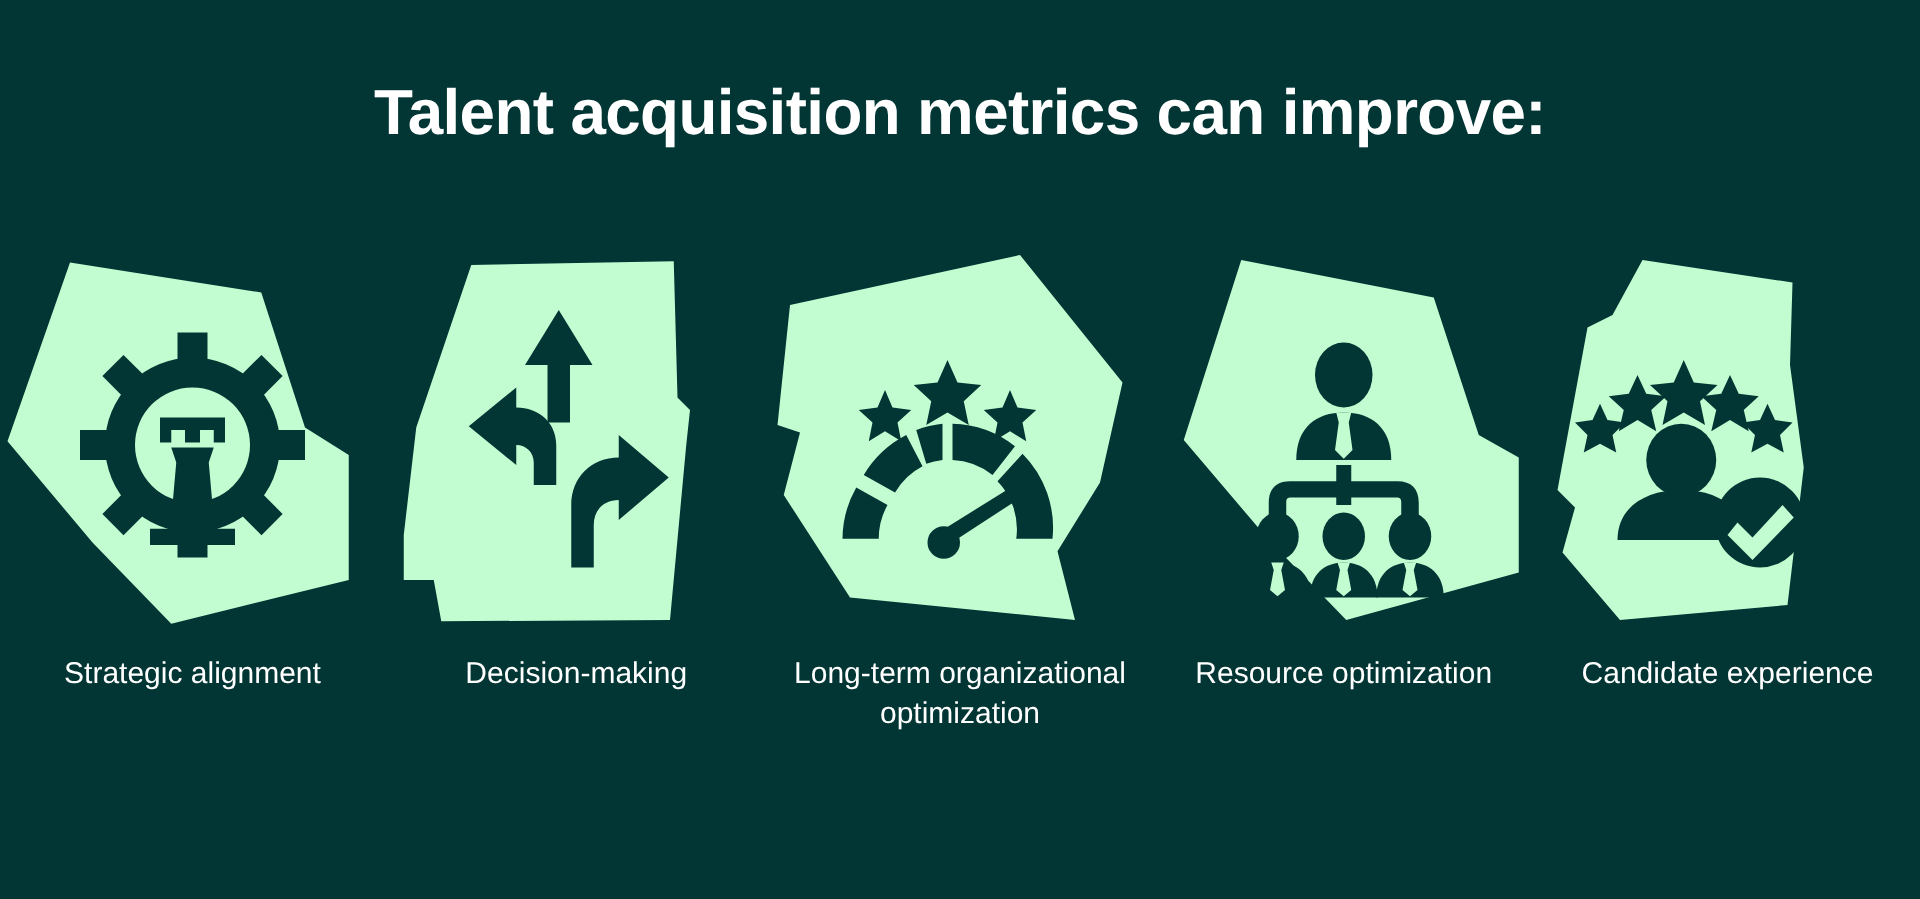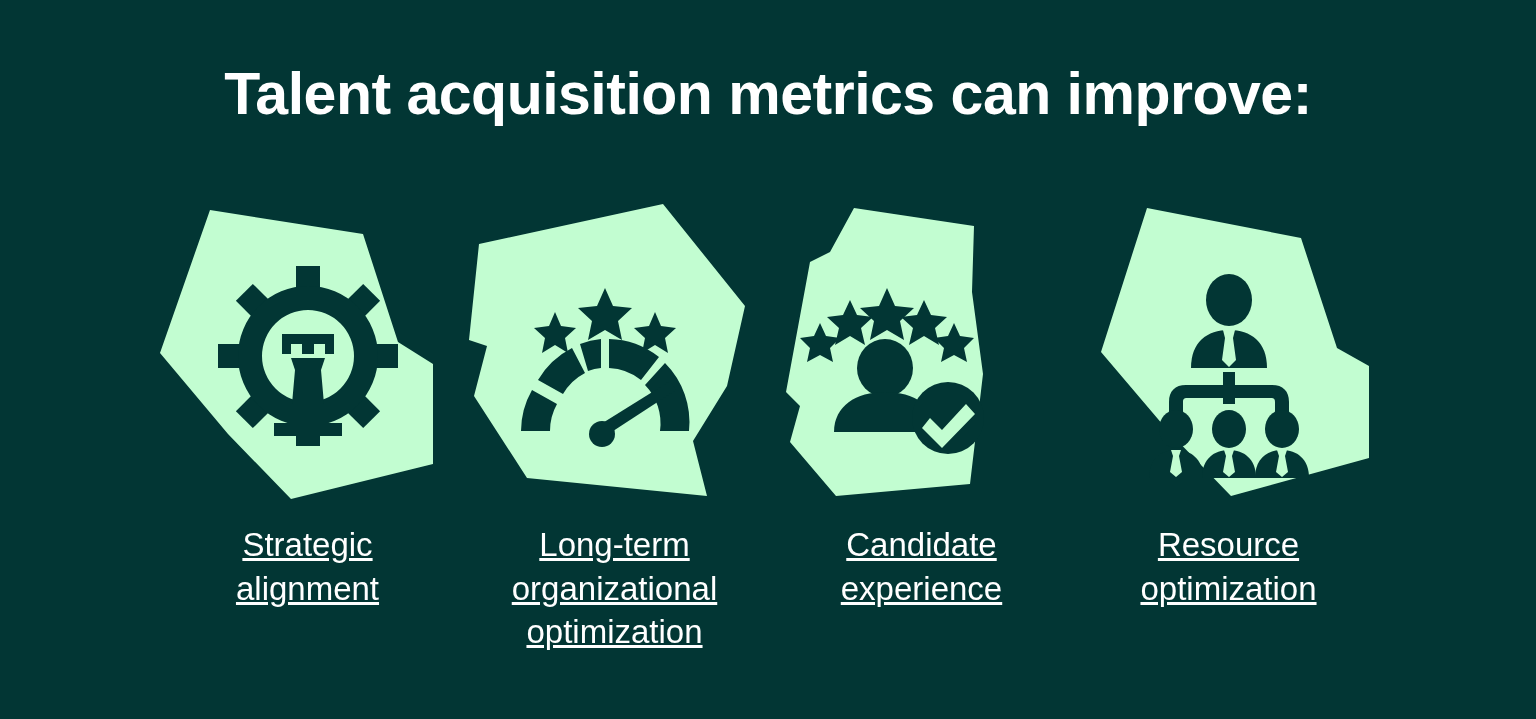--- a/index.html
+++ b/index.html
@@ -20,21 +20,21 @@
     background: #023634;
     box-sizing: border-box;
   }
   .title {
     position: absolute;
     top: 62px;
     left: 0;
     width: 1536px;
     text-align: center;
     color: #ffffff;
-    font-size: 59px;
+    font-size: 51px;
     font-weight: bold;
     letter-spacing: -0.5px;
     line-height: 1.1;
   }
   .cards {
     position: absolute;
     top: 196px;
     left: 0;
     width: 1536px;
     display: flex;
@@ -55,26 +55,25 @@
   }
   .blob-wrap svg {
     display: block;
     position: absolute;
     top: 0;
     left: 0;
   }
   .card-label {
     margin-top: 22px;
     color: #ffffff;
-    font-size: 33px;
+    font-size: 24px;
     line-height: 1.32;
     text-align: center;
     max-width: 270px;
     font-weight: normal;
-    text-decoration: underline;
   }
 </style>
 </head>
 <body>
 
 <div class="infographic">
 
   <div class="title">Talent acquisition metrics can improve:</div>
 
   <div class="cards">
@@ -98,20 +97,38 @@
             <path d="M-26,-22 L-26,-2 L-17,-2 L-17,-12 L-6,-12 L-6,-2 L6,-2 L6,-12 L17,-12 L17,-2 L26,-2 L26,-22 Z"></path>
             <path d="M-17,2 L17,2 L13,14 L16,48 L22,54 L-22,54 L-16,48 L-13,14 Z"></path>
             <path d="M-26,57 L26,57 L26,63 L-26,63 Z"></path>
             <path d="M-34,67 L34,67 L34,80 L-34,80 Z"></path>
           </g>
         </svg>
       </div>
       <div class="card-label">Strategic alignment</div>
     </div>
 
+    <div class="card">
+      <div class="blob-wrap">
+        <svg width="300" height="305" viewBox="0 0 300 305" xmlns="http://www.w3.org/2000/svg">
+          <polygon points="66,16 228,13 231,122 241,132 238,160 225,300 42,301 36,268 12,268 12,232 22,146" fill="#C2FDD1"></polygon>
+          <g fill="#023634">
+
+            <path d="M127,142 L127,96 L109,96 L136,52 L163,96 L145,96 L145,142 Z"></path>
+
+            <path d="M134,160 C134,142 120,130 102,130 L102,114 L64,145 L102,176 L102,160 C110,160 116,166 116,174
+                     L116,192 L134,192 Z"></path>
+
+            <path d="M146,208 C146,186 162,170 184,170 L184,152 L224,186 L184,220 L184,204
+                     C172,204 164,212 164,224 L164,258 L146,258 Z"></path>
+          </g>
+        </svg>
+      </div>
+      <div class="card-label">Decision-making</div>
+    </div>
 
     <div class="card">
       <div class="blob-wrap">
         <svg width="300" height="305" viewBox="0 0 300 305" xmlns="http://www.w3.org/2000/svg">
           <polygon points="198,8 280,110 262,190 228,245 242,300 62,282 9,200 22,150 4,144 14,48" fill="#C2FDD1"></polygon>
           <g fill="#023634">
 
             <path d="M140,92 L148,110 L167,112 L153,125 L157,144 L140,134 L123,144 L127,125 L113,112 L132,110 Z"></path>
             <path d="M90,116 L96,130 L111,132 L100,142 L103,157 L90,149 L77,157 L80,142 L69,132 L84,130 Z"></path>
             <path d="M190,116 L196,130 L211,132 L200,142 L203,157 L190,149 L177,157 L180,142 L169,132 L184,130 Z"></path>
@@ -121,43 +138,20 @@
             <path d="M115,148 A84,84 0 0,1 136,143 L136,172 A55,55 0 0,0 123,175 Z"></path>
             <path d="M144,143 A84,84 0 0,1 194,161 L176,184 A55,55 0 0,0 144,172 Z"></path>
             <path d="M200,167 A84,84 0 0,1 224,235 L195,235 A55,55 0 0,0 180,189 Z"></path>
 
             <path d="M136,228 L205,185 L211,194 L142,239 Z"></path>
             <circle cx="137" cy="238" r="13"></circle>
           </g>
         </svg>
       </div>
       <div class="card-label">Long-term organizational optimization</div>
-    </div>
-
-    <div class="card">
-      <div class="blob-wrap">
-        <svg width="300" height="305" viewBox="0 0 300 305" xmlns="http://www.w3.org/2000/svg">
-          <polygon points="82,12 202,30 200,96 211,178 198,288 64,300 18,246 28,210 14,196 38,66 58,56" fill="#C2FDD1"></polygon>
-          <g fill="#023634">
-
-            <path d="M115,92 L123,110 L142,112 L128,125 L132,144 L115,134 L98,144 L102,125 L88,112 L107,110 Z"></path>
-            <path d="M78,104 L85,119 L101,121 L89,132 L93,149 L78,140 L63,149 L67,132 L55,121 L71,119 Z"></path>
-            <path d="M152,104 L159,119 L175,121 L163,132 L167,149 L152,140 L137,149 L141,132 L129,121 L145,119 Z"></path>
-            <path d="M48,127 L54,140 L68,142 L58,152 L61,166 L48,159 L35,166 L38,152 L28,142 L42,140 Z"></path>
-            <path d="M182,127 L188,140 L202,142 L192,152 L195,166 L182,159 L169,166 L172,152 L162,142 L176,140 Z"></path>
-
-            <ellipse cx="113" cy="172" rx="28" ry="29"></ellipse>
-            <path d="M62,236 C62,210 84,196 113,196 C142,196 164,210 164,236 Z"></path>
-
-            <circle cx="176" cy="222" r="36"></circle>
-            <path d="M158,222 L170,234 L194,208 L203,218 L170,252 L150,232 Z" fill="#C2FDD1"></path>
-          </g>
-        </svg>
-      </div>
-      <div class="card-label">Candidate experience</div>
     </div>
 
     <div class="card">
       <div class="blob-wrap">
         <svg width="300" height="305" viewBox="0 0 300 305" xmlns="http://www.w3.org/2000/svg">
           <polygon points="68,12 222,42 258,152 290,170 290,262 152,300 90,236 22,156" fill="#C2FDD1"></polygon>
           <g fill="#023634">
 
             <ellipse cx="150" cy="104" rx="23" ry="26"></ellipse>
             <path d="M112,172 C112,146 128,134 150,134 C172,134 188,146 188,172 Z"></path>
@@ -176,14 +170,37 @@
             <path d="M145,254 L155,254 L153,260 L156,276 L150,281 L144,276 L147,260 Z" fill="#C2FDD1"></path>
             <ellipse cx="203" cy="233" rx="17" ry="19"></ellipse>
             <path d="M176,282 C176,263 188,254 203,254 C218,254 230,263 230,282 Z"></path>
             <path d="M198,254 L208,254 L206,260 L209,276 L203,281 L197,276 L200,260 Z" fill="#C2FDD1"></path>
           </g>
         </svg>
       </div>
       <div class="card-label">Resource optimization</div>
     </div>
 
+    <div class="card">
+      <div class="blob-wrap">
+        <svg width="300" height="305" viewBox="0 0 300 305" xmlns="http://www.w3.org/2000/svg">
+          <polygon points="82,12 202,30 200,96 211,178 198,288 64,300 18,246 28,210 14,196 38,66 58,56" fill="#C2FDD1"></polygon>
+          <g fill="#023634">
+
+            <path d="M115,92 L123,110 L142,112 L128,125 L132,144 L115,134 L98,144 L102,125 L88,112 L107,110 Z"></path>
+            <path d="M78,104 L85,119 L101,121 L89,132 L93,149 L78,140 L63,149 L67,132 L55,121 L71,119 Z"></path>
+            <path d="M152,104 L159,119 L175,121 L163,132 L167,149 L152,140 L137,149 L141,132 L129,121 L145,119 Z"></path>
+            <path d="M48,127 L54,140 L68,142 L58,152 L61,166 L48,159 L35,166 L38,152 L28,142 L42,140 Z"></path>
+            <path d="M182,127 L188,140 L202,142 L192,152 L195,166 L182,159 L169,166 L172,152 L162,142 L176,140 Z"></path>
+
+            <ellipse cx="113" cy="172" rx="28" ry="29"></ellipse>
+            <path d="M62,236 C62,210 84,196 113,196 C142,196 164,210 164,236 Z"></path>
+
+            <circle cx="176" cy="222" r="36"></circle>
+            <path d="M158,222 L170,234 L194,208 L203,218 L170,252 L150,232 Z" fill="#C2FDD1"></path>
+          </g>
+        </svg>
+      </div>
+      <div class="card-label">Candidate experience</div>
+    </div>
+
   </div>
 </div>
 
 </body></html>

